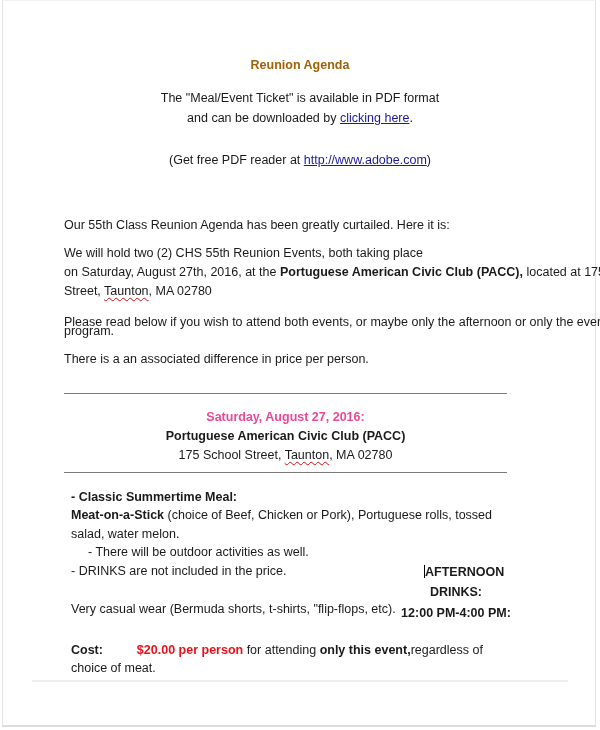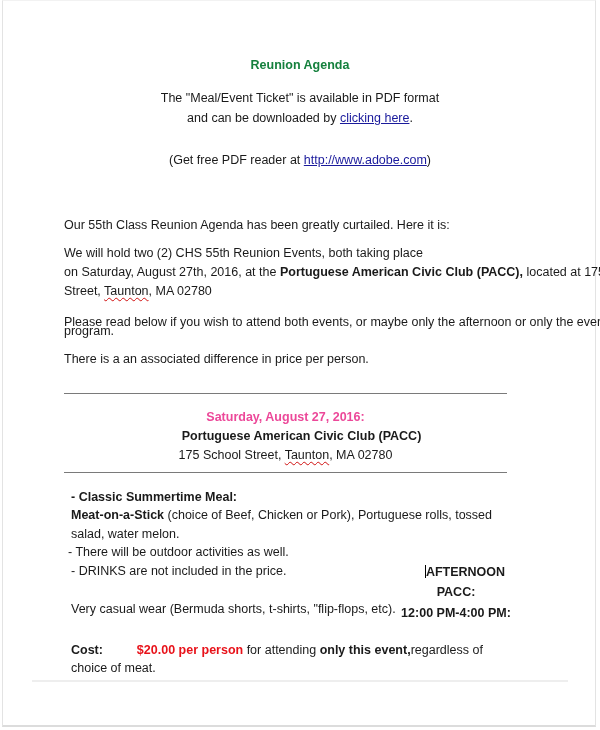--- a/index.html
+++ b/index.html
@@ -2,21 +2,21 @@
 <html><head>
 <meta charset="utf-8">
 <style>
   html, body { margin:0; padding:0; background:#ffffff; }
   body { width:600px; height:730px; position:relative; overflow:hidden;
          font-family:"Liberation Sans", sans-serif; color:#1a1a1a; font-size:12.5px; }
   .page { position:absolute; left:2px; top:0; width:594px; height:727px;
           border-left:1px solid #e3e3e3; border-right:1px solid #e3e3e3; border-bottom:2px solid #dcdcdc; border-top:1px solid #f2f2f2; box-sizing:border-box; }
   .abs { position:absolute; white-space:nowrap; }
   .center { position:absolute; left:0; width:600px; text-align:center; white-space:nowrap; }
-  .title { color:#15803d; font-weight:bold; }
+  .title { color:#a16207; font-weight:bold; }
   a.link { color:#1a1a9c; text-decoration:underline; }
   .blue-bold { color:#ec4899; font-weight:bold; }
   .bold { font-weight:bold; }
   .red { color:#e8121a; font-weight:bold;margin-left:20px; }
   .squiggle { text-decoration: underline wavy #d01010; text-decoration-thickness:1px; text-underline-offset:2px; }
   .rule { position:absolute; left:64px; width:443px; height:0; border-top:1.5px solid #7a7a7a; }
   .rule-light { position:absolute; left:32px; width:536px; height:0; border-top:2px solid #eeeeee; }
   .cursor { display:inline-block; width:1px; height:13px; background:#000; vertical-align:-2px; margin-right:0px; }
 </style>
 </head>
@@ -45,39 +45,39 @@
   <span>Street, </span><span class="squiggle">Taunton</span><span>, MA 02780</span>
 </div>
 
 <div class="abs" style="left:64px; top:315px;">Please read below if you wish to attend both events, or maybe only the afternoon or only the evening</div>
 <div class="abs" style="left:64px; top:324px;">program.</div>
 <div class="abs" style="left:64px; top:352px;">There is a an associated difference in price per person.</div>
 
 <div class="rule" style="top:393px;"></div>
 
 <div class="abs blue-bold" style="left:64px; width:443px; text-align:center; top:410px;">Saturday, August 27, 2016:</div>
-<div class="abs bold" style="left:80px; width:443px; text-align:center; top:429px;">Portuguese American Civic Club (PACC)</div>
+<div class="abs bold" style="left:64px; width:443px; text-align:center; top:429px;">Portuguese American Civic Club (PACC)</div>
 <div class="abs" style="left:64px; width:443px; text-align:center; top:448px;">
   <span>175 School Street, </span><span class="squiggle">Taunton</span><span>, MA 02780</span>
 </div>
 
 <div class="rule" style="top:472px;"></div>
 
 <div class="abs bold" style="left:71px; top:490px;">- Classic Summertime Meal:</div>
 <div class="abs" style="left:71px; top:508px;">
   <span class="bold">Meat-on-a-Stick</span><span> (choice of Beef, Chicken or Pork), Portuguese rolls, tossed</span>
 </div>
 <div class="abs" style="left:71px; top:527px;">salad, water melon.</div>
-<div class="abs" style="left:68px; top:545px;">- There will be outdoor activities as well.</div>
+<div class="abs" style="left:88px; top:545px;">- There will be outdoor activities as well.</div>
 <div class="abs" style="left:71px; top:564px;">- DRINKS are not included in the price.</div>
 
 <div class="abs" style="left:71px; top:602px;">Very casual wear (Bermuda shorts, t-shirts, "flip-flops, etc).</div>
 
 <div class="abs" style="left:71px; top:643px;">
   <span class="bold">Cost:</span>&nbsp;&nbsp;&nbsp;&nbsp;<span class="red">$20.00 per person</span><span> for attending </span><span class="bold">only this event,</span><span>regardless of</span>
 </div>
 <div class="abs" style="left:71px; top:661px;">choice of meat.</div>
 
-<div class="abs bold" style="left:409px; width:112px; text-align:center; top:565px;"><span class="cursor"></span><span>AFTERNOON</span></div>
-<div class="abs bold" style="left:400px; width:112px; text-align:center; top:585px;">PACC:</div>
+<div class="abs bold" style="left:424px; width:112px; text-align:left; top:565px;"><span class="cursor"></span><span>AFTERNOON</span></div>
+<div class="abs bold" style="left:400px; width:112px; text-align:center; top:585px;">DRINKS:</div>
 <div class="abs bold" style="left:400px; width:112px; text-align:center; top:606px;">12:00 PM-4:00 PM:</div>
 
 <div class="rule-light" style="top:680px;"></div>
 
 </body></html>

